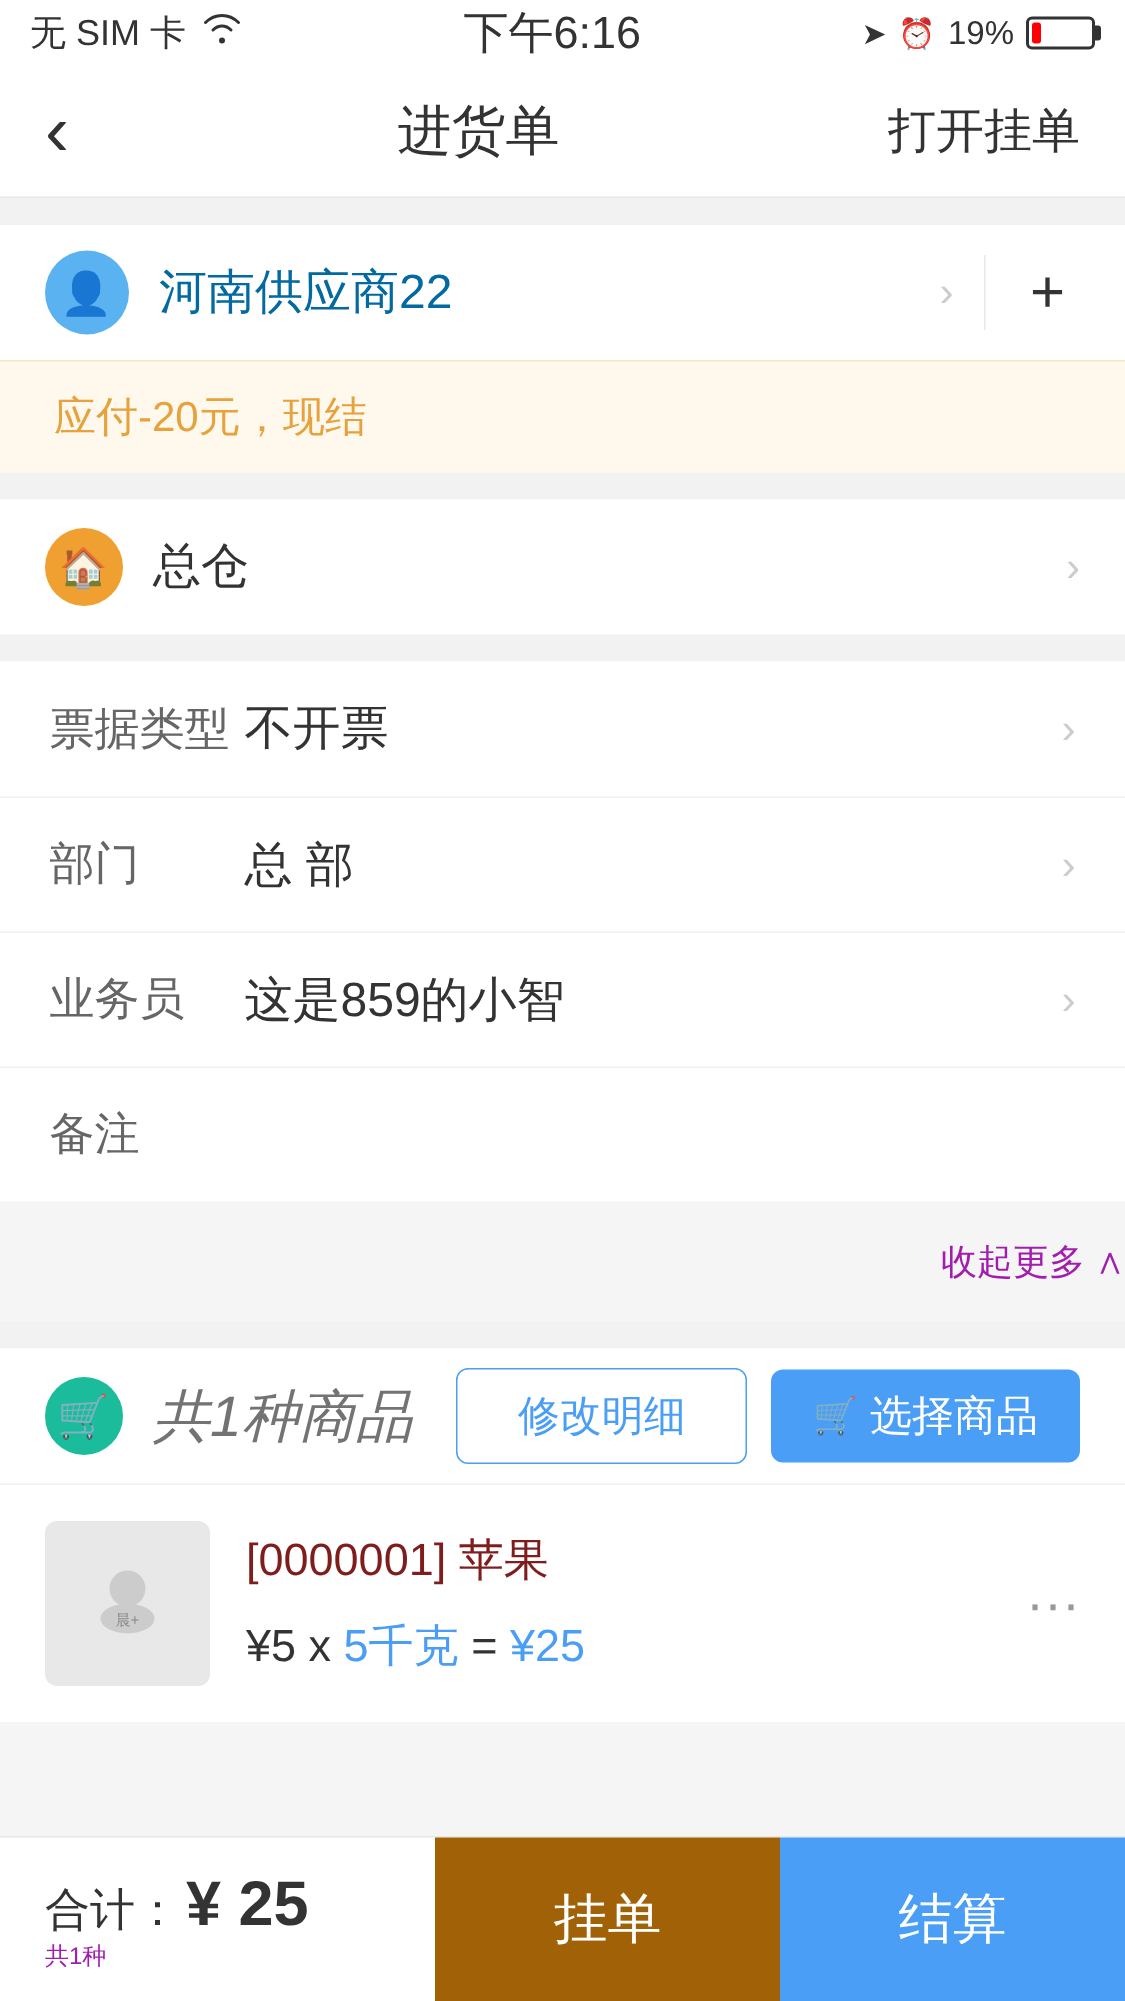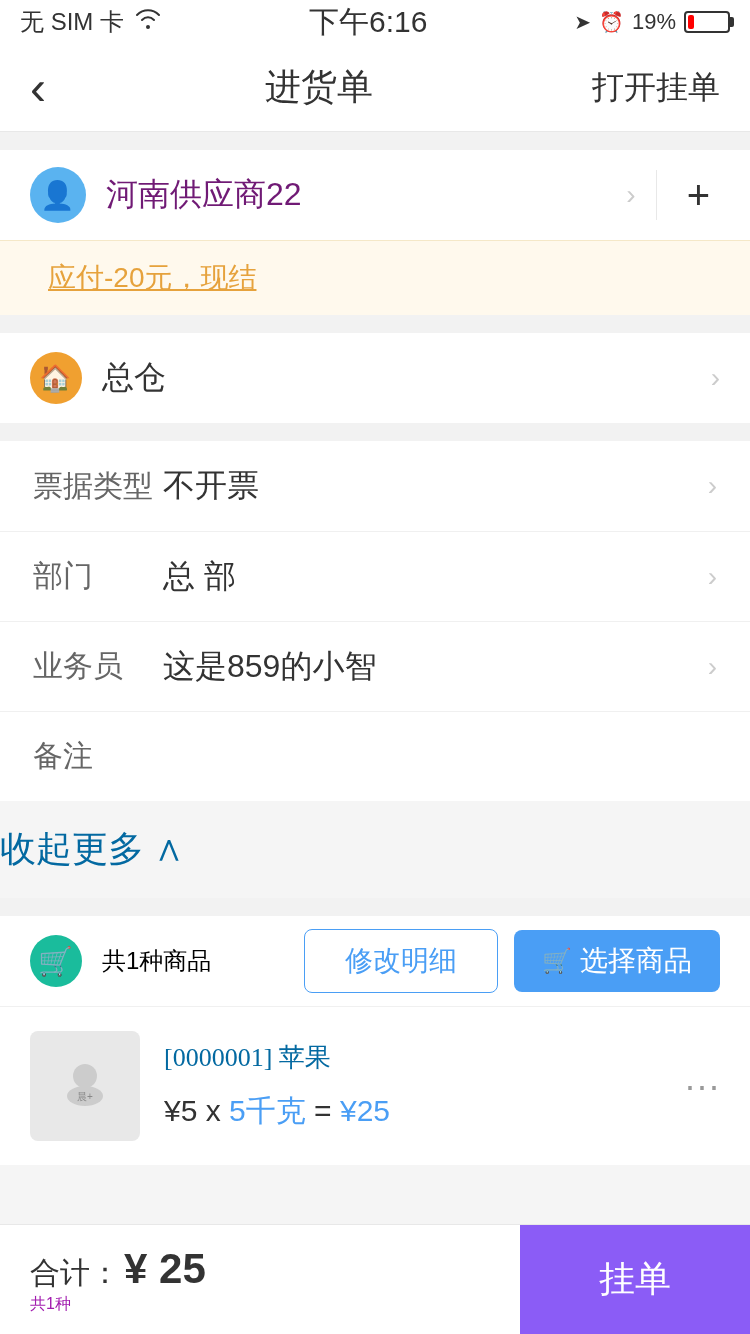--- a/index.html
+++ b/index.html
@@ -111,21 +111,21 @@
       align-items: center;
       justify-content: center;
       color: white;
       font-size: 28px;
       flex-shrink: 0;
     }
     .supplier-name {
       flex: 1;
       padding-left: 20px;
       font-size: 32px;
-      color: #701a75;
+      color: #0369a1;
     }
     .chevron {
       color: #ccc;
       font-size: 28px;
     }
     .divider-line {
       width: 1px;
       height: 50px;
       background: #e8e8e8;
       margin: 0 20px;
@@ -133,25 +133,24 @@
     .plus-btn {
       font-size: 40px;
       color: #333;
       cursor: pointer;
       padding: 0 10px;
     }
 
     
     .alert-row {
       background: #fff9ed;
-      padding: 18px 48px;
+      padding: 18px 36px;
       font-size: 28px;
       color: #e6a23c;
       border-top: 1px solid #f5e8c8;
-      text-decoration: underline;
     }
 
     
     .list-row {
       display: flex;
       align-items: center;
       padding: 0 33px;
       height: 90px;
       background: #fff;
       border-top: 1px solid #f0f0f0;
@@ -194,24 +193,24 @@
     .warehouse-name {
       flex: 1;
       padding-left: 20px;
       font-size: 32px;
       color: #333;
     }
 
     
     .collapse-row {
       background: #f5f5f5;
-      text-align: left;
+      text-align: right;
       padding: 24px 0;
-      font-size: 36px;
-      color: #0369a1;
+      font-size: 24px;
+      color: #a21caf;
       cursor: pointer;
     }
 
     
     .products-header {
       display: flex;
       align-items: center;
       padding: 0 30px;
       height: 90px;
       background: #fff;
@@ -222,22 +221,23 @@
       border-radius: 50%;
       background: #1abc9c;
       display: flex;
       align-items: center;
       justify-content: center;
       flex-shrink: 0;
     }
     .products-count {
       flex: 1;
       padding-left: 20px;
-      font-size: 24px;
-      color: #000000;
+      font-size: 38px;
+      color: #737373;
+      font-style: italic;
     }
     .btn-outline {
       border: 1.5px solid #4a9ef5;
       color: #4a9ef5;
       background: #fff;
       border-radius: 8px;
       padding: 12px 40px;
       font-size: 28px;
       cursor: pointer;
       margin-right: 16px;
@@ -273,24 +273,23 @@
       align-items: center;
       justify-content: center;
       flex-shrink: 0;
       color: #999;
       font-size: 32px;
     }
     .product-info {
       flex: 1;
     }
     .product-name {
-      font-size: 26px;
-      color: #0369a1;
+      font-size: 30px;
+      color: #7f1d1d;
       margin-bottom: 16px;
-      font-family: Liberation Serif, serif;
     }
     .product-price {
       font-size: 30px;
       color: #333;
     }
     .product-price .blue {
       color: #4a9ef5;
     }
     .product-more {
       color: #999;
@@ -310,21 +309,21 @@
       background: #fff;
       border-top: 1px solid #e8e8e8;
     }
     .footer-total {
       flex: 1;
       padding: 0 30px;
     }
     .footer-hang {
       width: 230px;
       height: 100%;
-      background: #8b5cf6;
+      background: #a16207;
       display: flex;
       align-items: center;
       justify-content: center;
       font-size: 36px;
       color: #fff;
       cursor: pointer;
     }
     .footer-settle {
       width: 230px;
       height: 100%;
@@ -468,13 +467,14 @@
 
 <div class="footer">
   <div class="footer-total">
     <div style="display:flex; align-items:baseline; gap:4px;">
       <span style="font-size:30px; color:#333;">合计：</span>
       <span style="font-size:42px; font-weight:600; color:#333;">¥ 25</span>
     </div>
     <div style="font-size:16px; color:#a21caf;">共1种</div>
   </div>
   <div class="footer-hang">挂单</div>
+  <div class="footer-settle">结算</div>
 </div>
 
 </body></html>

